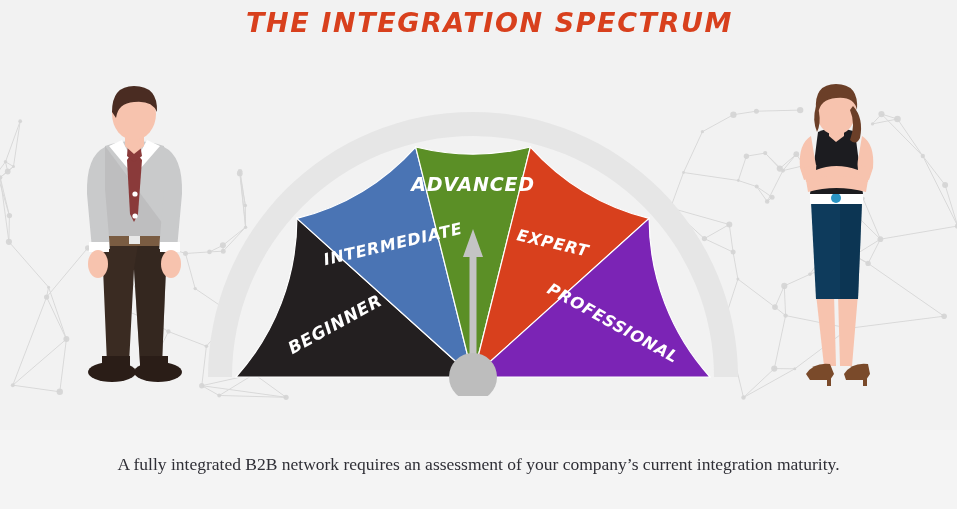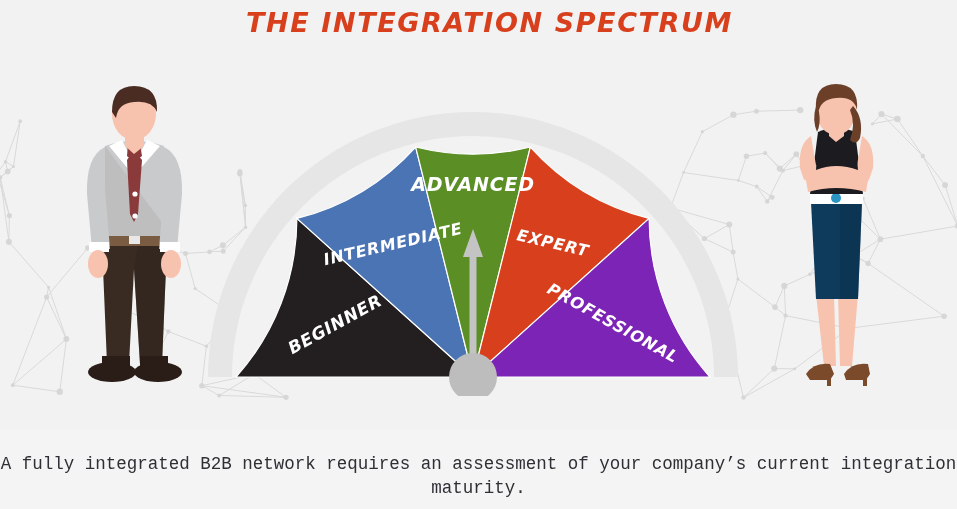--- a/index.html
+++ b/index.html
@@ -64,21 +64,21 @@
     margin: 0;
     padding-top: 6px;
     line-height: 24px;
   }
   #caption {
     position: absolute;
     left: 0;
     top: 452px;
     width: 957px;
     text-align: center;
-    font-family: Liberation Mono, monospace;
+    font-family: Liberation Serif, serif;
     font-size: 17.5px;
     color: #2f2f36;
     line-height: 24px;
   }
   #gauge-wrap {
     position: absolute;
     left: 198px;
     top: 104px;
     width: 550px;
     height: 292px;

